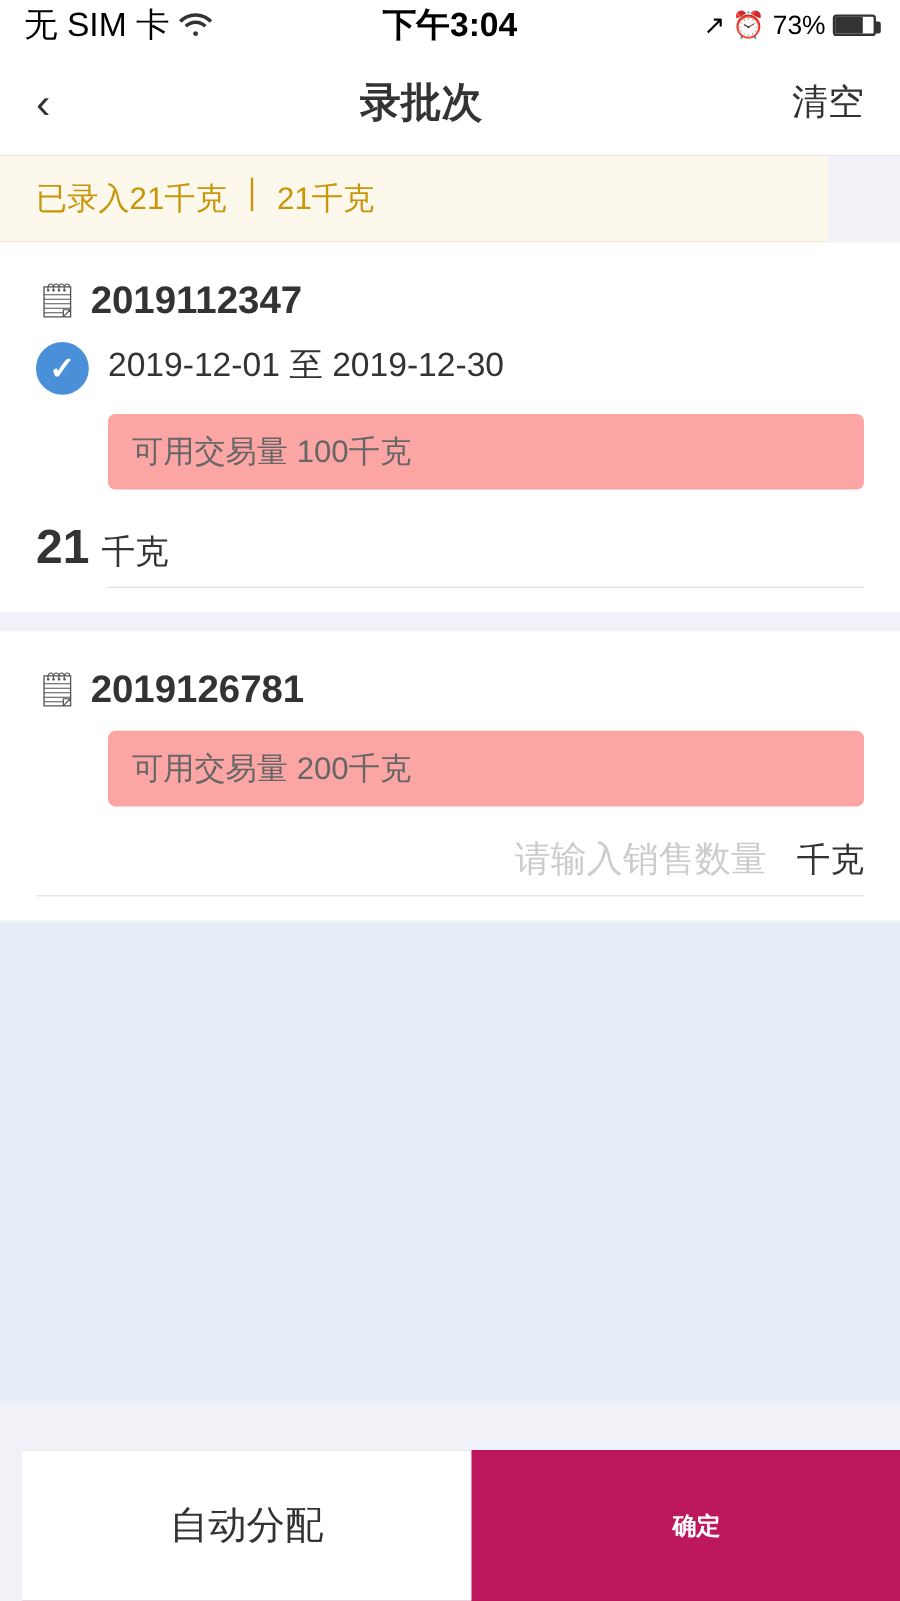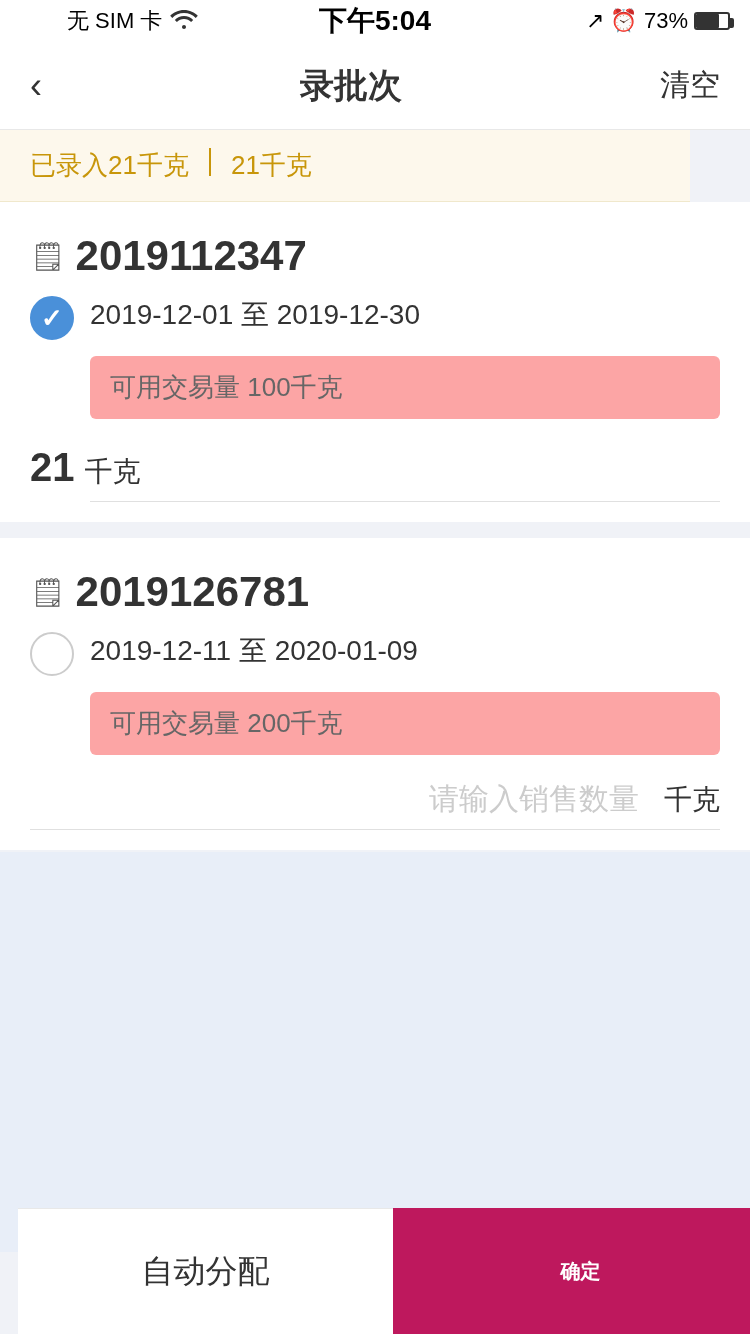--- a/index.html
+++ b/index.html
@@ -21,22 +21,21 @@
       align-items: center;
       justify-content: space-between;
       padding: 0 20px;
       font-size: 24px;
       font-weight: 500;
     }
     .status-left {
       display: flex;
       align-items: center;
       gap: 8px;
-      font-size: 22px;
-      margin-left: 47px;
+      font-size: 28px;
     }
     .status-center {
       font-size: 28px;
       font-weight: 600;
       position: absolute;
       left: 50%;
       transform: translateX(-50%);
     }
     .status-right {
       display: flex;
@@ -127,21 +126,21 @@
       display: flex;
       align-items: center;
       gap: 10px;
       margin-bottom: 16px;
     }
     .card-icon {
       font-size: 28px;
       color: #555;
     }
     .card-id {
-      font-size: 42px;
+      font-size: 32px;
       font-weight: 600;
       color: #333;
     }
     .card-date-row {
       display: flex;
       gap: 16px;
       margin-bottom: 16px;
     }
     .checkbox-circle {
       width: 44px;
@@ -272,21 +271,21 @@
   <div class="status-left">
     <span>无 SIM 卡</span>
     <span>
       <svg width="28" height="22" viewBox="0 0 28 22">
         <path d="M14 18c1.1 0 2 .9 2 2s-.9 2-2 2-2-.9-2-2 .9-2 2-2z" fill="#333"></path>
         <path d="M14 12c2.8 0 5.3 1.1 7.1 3l2.1-2.1C20.8 10.7 17.6 9 14 9s-6.8 1.7-9.2 3.9l2.1 2.1C8.7 13.1 11.2 12 14 12z" fill="#333"></path>
         <path d="M14 6c4.6 0 8.7 1.9 11.7 4.9l2.1-2.1C24.6 5.5 19.6 3 14 3S3.4 5.5.2 8.8l2.1 2.1C5.3 7.9 9.4 6 14 6z" fill="#333"></path>
       </svg>
     </span>
   </div>
-  <div class="status-center">下午5:04</div>
+  <div class="status-center">下午3:04</div>
   <div class="status-right">
     <span>↗</span>
     <span>⏰</span>
     <span>73%</span>
     <span class="battery-bar">
       <div class="battery-fill"></div>
     </span>
   </div>
 </div>
 
@@ -319,24 +318,20 @@
     <span class="card-amount-unit">千克</span>
   </div>
   <div class="card-divider"></div>
 </div>
 
 <div class="card-item" style="margin-top: 16px;">
   <div class="card-header">
     <span class="card-icon">🗒</span>
     <span class="card-id">2019126781</span>
   </div>
-  <div class="card-date-row">
-    <div class="checkbox-circle"></div>
-    <span class="card-date">2019-12-11 至 2020-01-09</span>
-  </div>
   <div class="card-avail-box">
     <span class="card-avail-text">可用交易量 200千克</span>
   </div>
   <div class="input-row">
     <input class="input-field" type="number" placeholder="请输入销售数量" style="">
     <span class="input-unit">千克</span>
   </div>
   <div class="input-divider"></div>
 </div>
 

